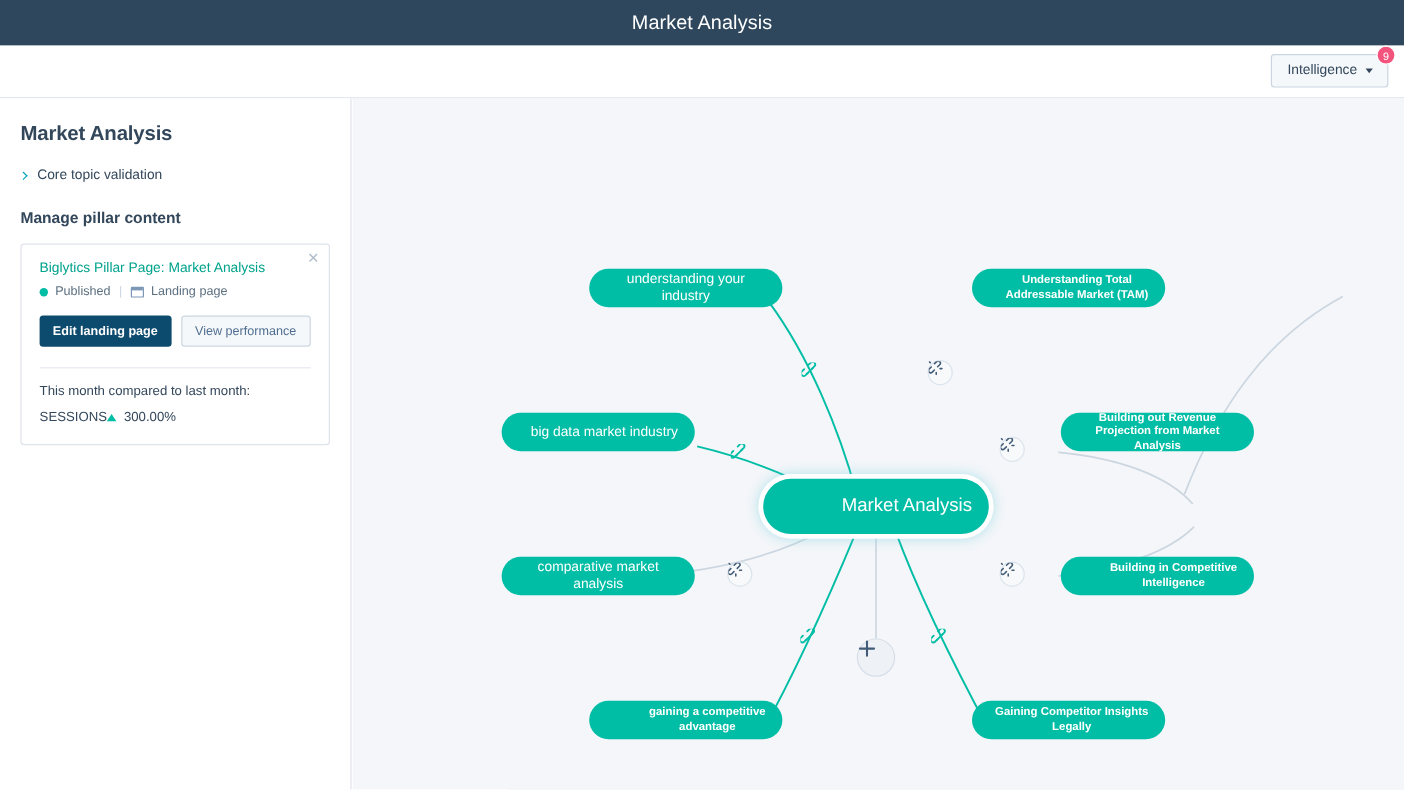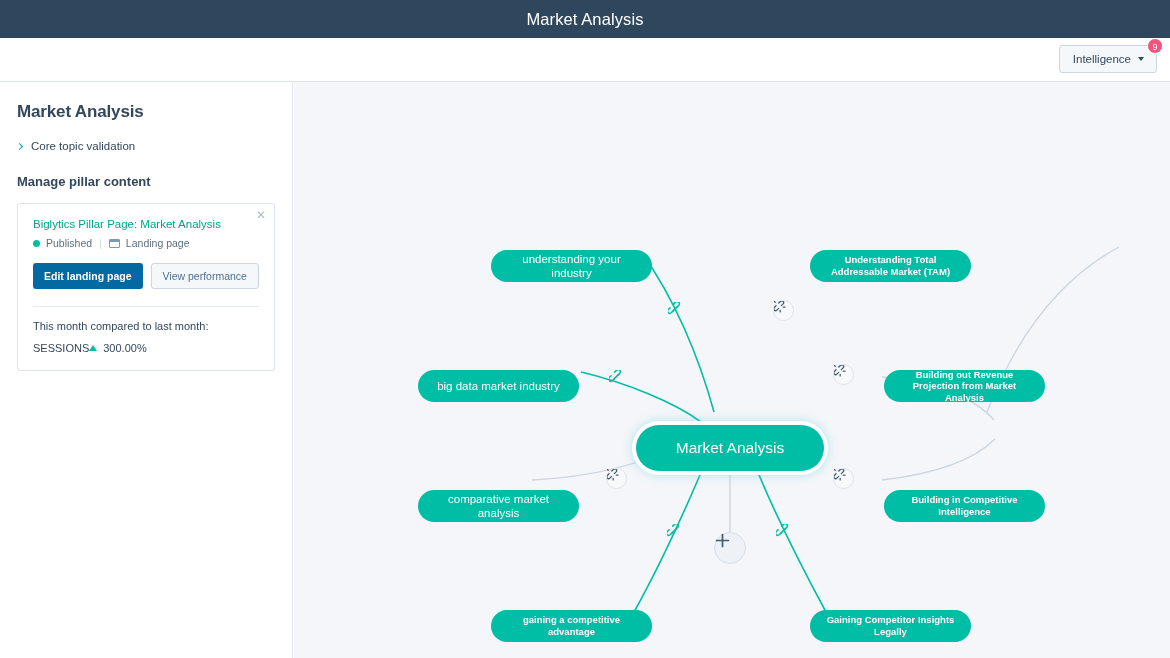--- a/index.html
+++ b/index.html
@@ -107,21 +107,21 @@
   .page-icon {
     width: 11px; height: 9px; border: 1.3px solid #7c98b6; border-radius: 1px;
     display: inline-block; position: relative;
   }
   .page-icon::after {
     content: ""; position: absolute; left: 0; top: 0; right: 0; height: 2px;
     background: #7c98b6;
   }
   .btn-row { display: flex; gap: 8px; }
   .btn-primary {
-    background: #0369a1; color: #fff; border: none; border-radius: 3px;
+    background: #0c4a6e; color: #fff; border: none; border-radius: 3px;
     font-size: 10.5px; font-weight: bold; padding: 6px 11px; cursor: pointer;
     font-family: "Liberation Sans", sans-serif;
     text-align: right;
   }
   .btn-secondary {
     background: #f5f8fa; color: #506e91; border: 1px solid #cbd6e2;
     border-radius: 3px; font-size: 10.5px; padding: 6px 11px; cursor: pointer;
     font-family: "Liberation Sans", sans-serif;
   }
   .card-divider { height: 1px; background: #e5e9f0; margin: 17px 0 13px 0; }
@@ -139,23 +139,23 @@
   
   .canvas {
     position: absolute; left: 294px; top: 82px; width: 876px; height: 576px;
     background: #f4f6f9; overflow: hidden;
   }
   .canvas svg { position: absolute; left: 0; top: 0; }
 
   .node {
     position: absolute;
     background: #00bda5; color: #ffffff; border-radius: 22px;
-    display: flex; align-items: center; justify-content: center;
+    display: flex; align-items: center; justify-content: flex-end;
     text-align: center; cursor: pointer; line-height: 1.22;
-    font-size: 11.5px; padding: 0 14px; margin-top: 26px;
+    font-size: 11.5px; padding: 0 14px;
   }
   .node.two-line { font-size: 9.5px; font-weight: bold; }
   .node.center {
     background: #00bda5; font-size: 15.5px; border-radius: 26px;
     box-shadow: 0 0 0 4px #ffffff, 0 0 9px 5px rgba(120,210,225,.45);
   }
   .badge-unlink {
     position: absolute; width: 21px; height: 21px; border-radius: 50%;
     background: #f7f9fb; border: 1px solid #dbe3ec; cursor: pointer;
     display: flex; align-items: center; justify-content: center;

